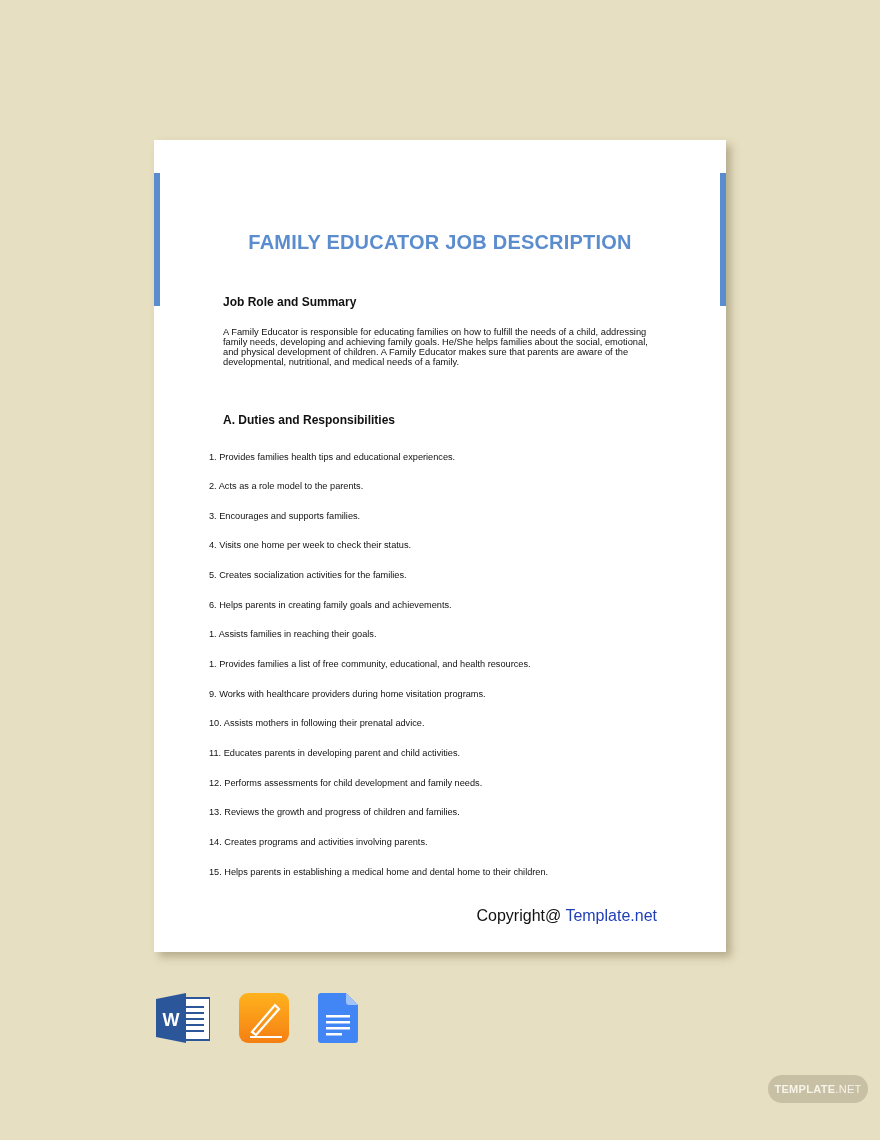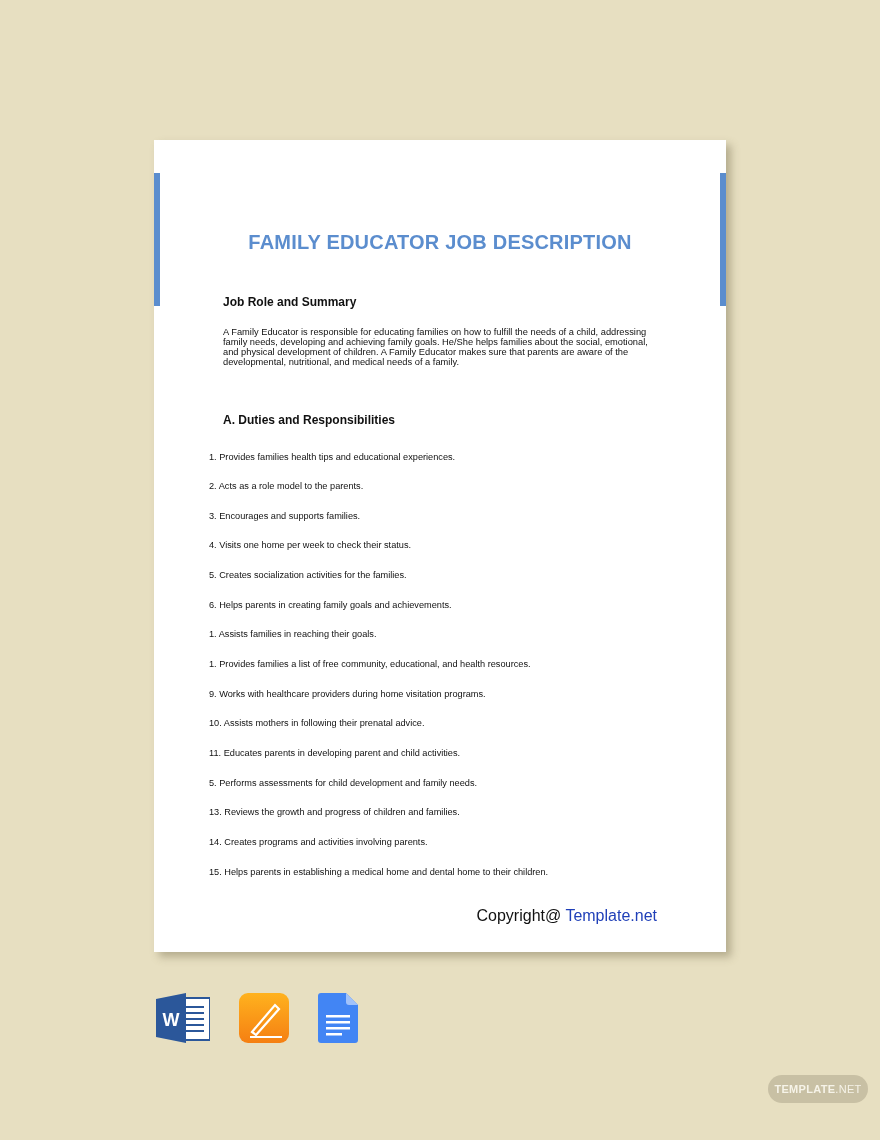--- a/index.html
+++ b/index.html
@@ -33,21 +33,21 @@
   <div class="item" style="top:341px">2.  Acts as a role model to the parents.</div>
   <div class="item" style="top:371px">3.  Encourages and supports families.</div>
   <div class="item" style="top:400px">4.  Visits one home per week to check their status.</div>
   <div class="item" style="top:430px">5.  Creates socialization activities for the families.</div>
   <div class="item" style="top:460px">6.  Helps parents in creating family goals and achievements.</div>
   <div class="item" style="top:489px">1.  Assists families in reaching their goals.</div>
   <div class="item" style="top:519px">1.  Provides families a list of free community, educational, and health resources.</div>
   <div class="item" style="top:549px">9.  Works with healthcare providers during home visitation programs.</div>
   <div class="item" style="top:578px">10.  Assists mothers in following their prenatal advice.</div>
   <div class="item" style="top:608px">11.  Educates parents in developing parent and child activities.</div>
-  <div class="item" style="top:638px">5.  Performs assessments for child development and family needs.</div>
+  <div class="item" style="top:638px">12.  Performs assessments for child development and family needs.</div>
   <div class="item" style="top:667px">13.  Reviews the growth and progress of children and families.</div>
   <div class="item" style="top:697px">14.  Creates programs and activities involving parents.</div>
   <div class="item" style="top:727px">15.  Helps parents in establishing a medical home and dental home to their children.</div>
 
   <div class="copy"><span>Copyright@ </span><span class="link">Template.net</span></div>
 </div>
 
 <div class="ic" style="left:156px;top:993px;">
   <svg width="54" height="50" viewBox="0 0 54 50">
     <rect x="22" y="5" width="32" height="42" fill="#fff" stroke="#2b579a" stroke-width="2"></rect>

